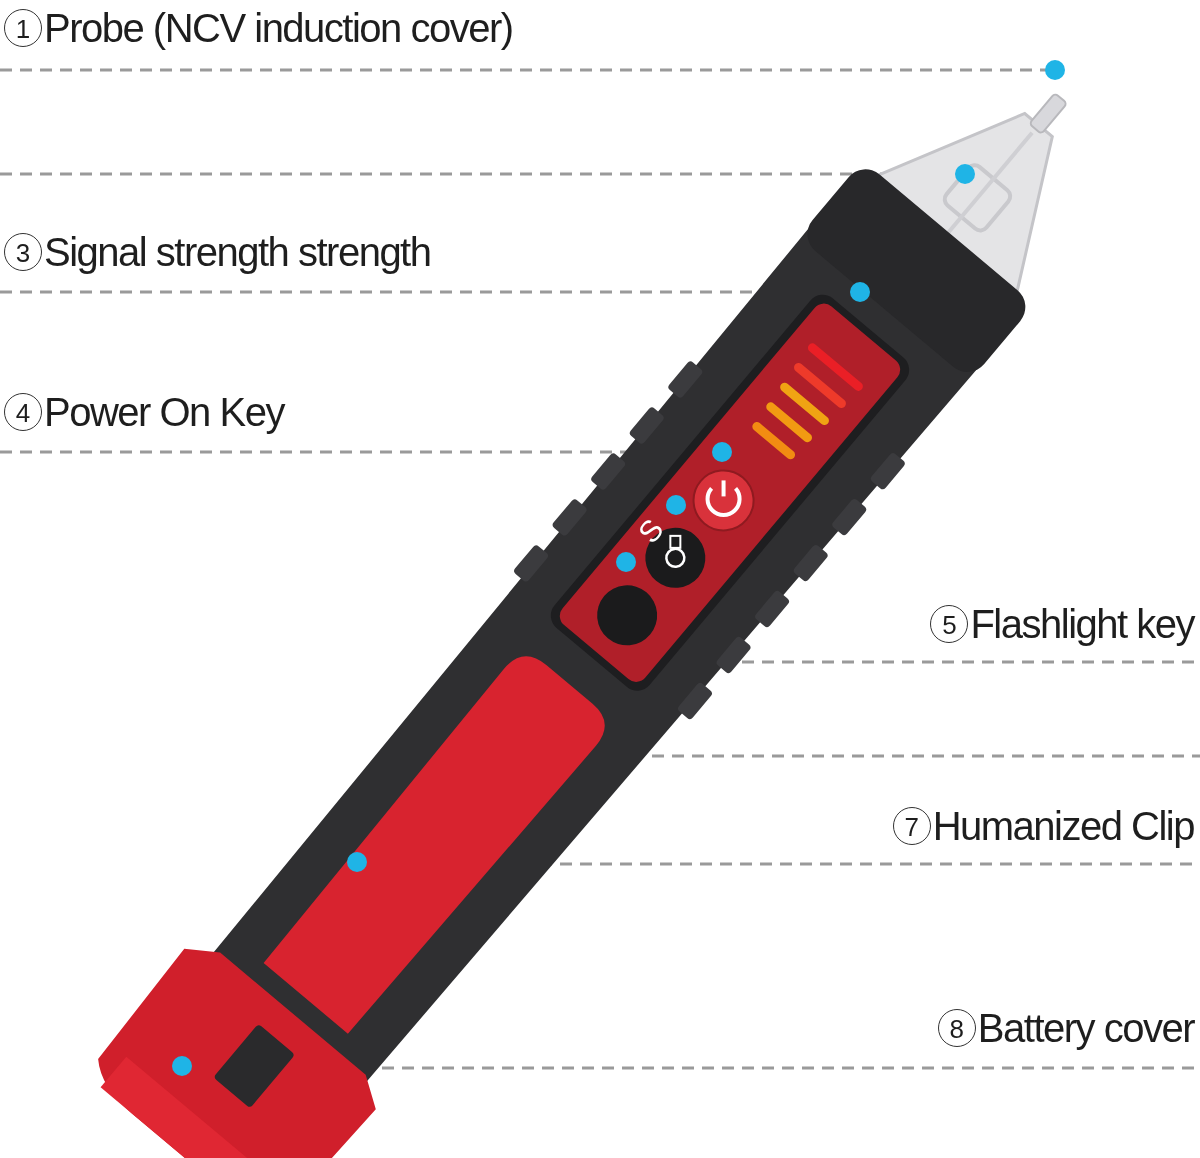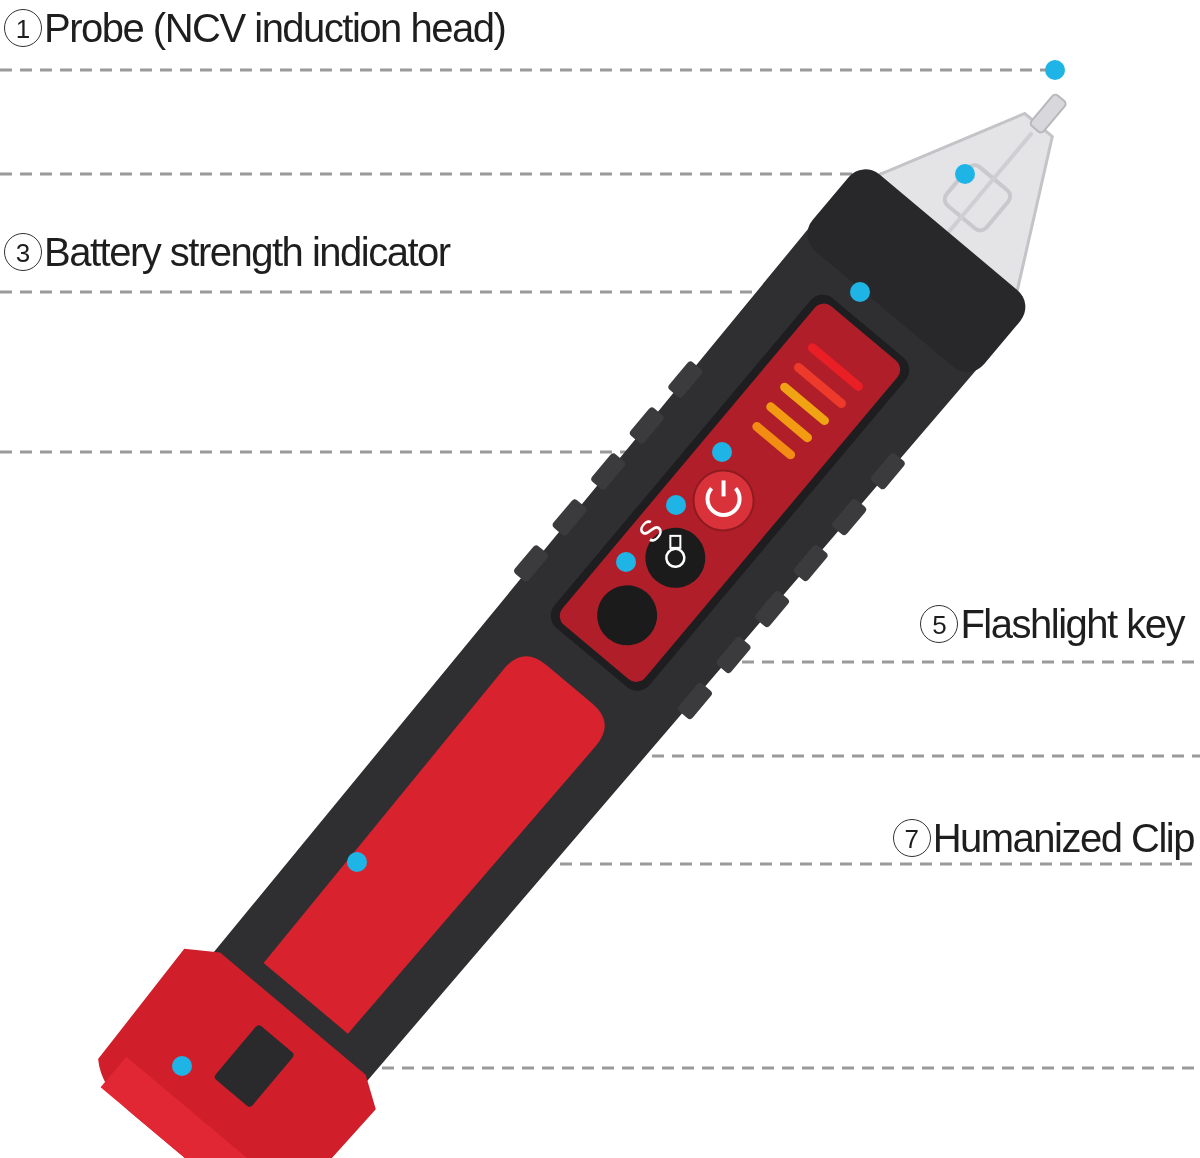--- a/index.html
+++ b/index.html
@@ -96,24 +96,30 @@
       <circle cx="860" cy="292" r="10"></circle>
       <circle cx="722" cy="452" r="10"></circle>
       <circle cx="676" cy="505" r="10"></circle>
       <circle cx="626" cy="562" r="10"></circle>
       <circle cx="357" cy="862" r="10"></circle>
       <circle cx="182" cy="1066" r="10"></circle>
     </g>
   </svg>
 
   <div class="label" style="left:4px;top:8px;">
-    <span class="num">1</span><span>Probe (NCV induction head)</span>
+    <span class="num">1</span><span>Probe (NCV induction cover)</span>
   </div>
   <div class="label" style="left:4px;top:232px;">
-    <span class="num">3</span><span>Battery strength indicator</span>
+    <span class="num">3</span><span>Signal strength strength</span>
   </div>
-  <div class="label right" style="right:16px;top:604px;">
+  <div class="label" style="left:4px;top:392px;">
+    <span class="num">4</span><span>Power On Key</span>
+  </div>
+  <div class="label right" style="right:6px;top:604px;">
     <span class="num">5</span><span>Flashlight key</span>
   </div>
-  <div class="label right" style="right:6px;top:806px;margin-top:12px;">
+  <div class="label right" style="right:6px;top:806px;">
     <span class="num">7</span><span>Humanized Clip</span>
+  </div>
+  <div class="label right" style="right:6px;top:1008px;">
+    <span class="num">8</span><span>Battery cover</span>
   </div>
 </div>
 
 </body></html>

